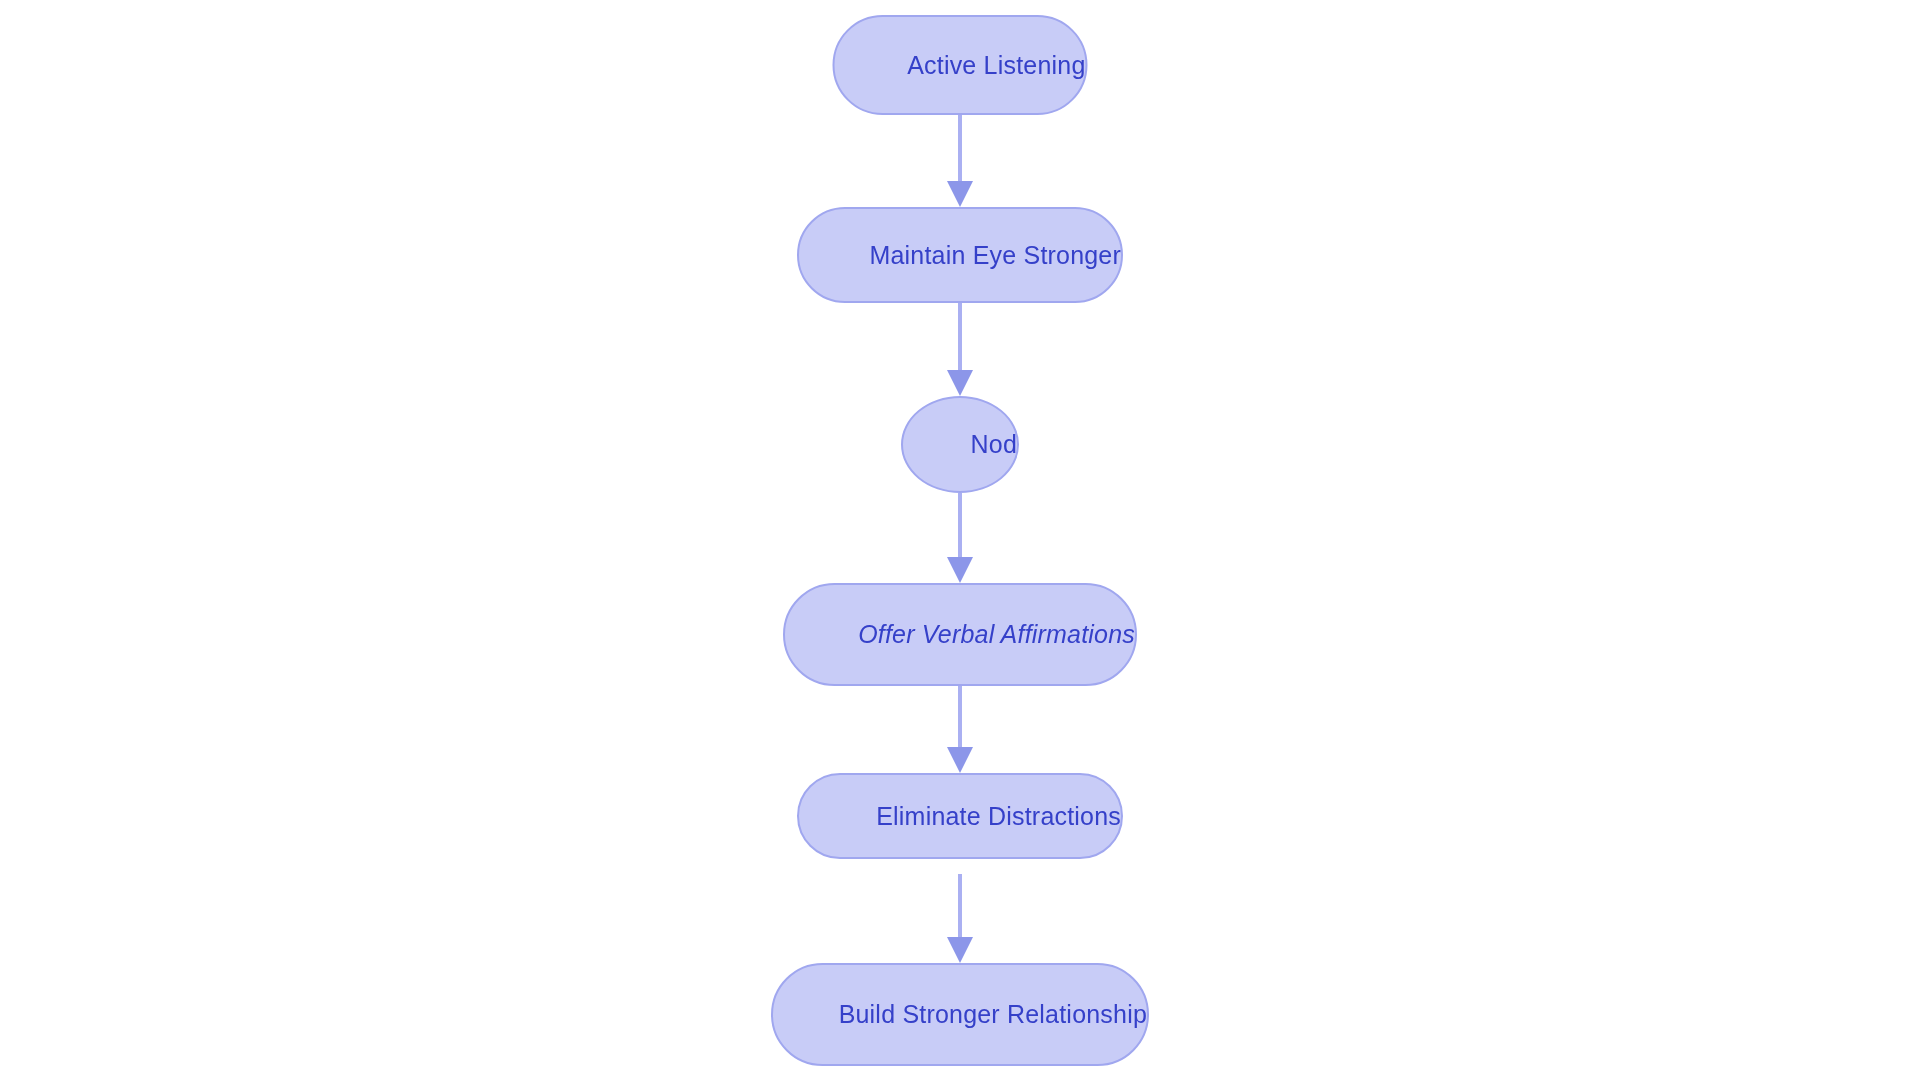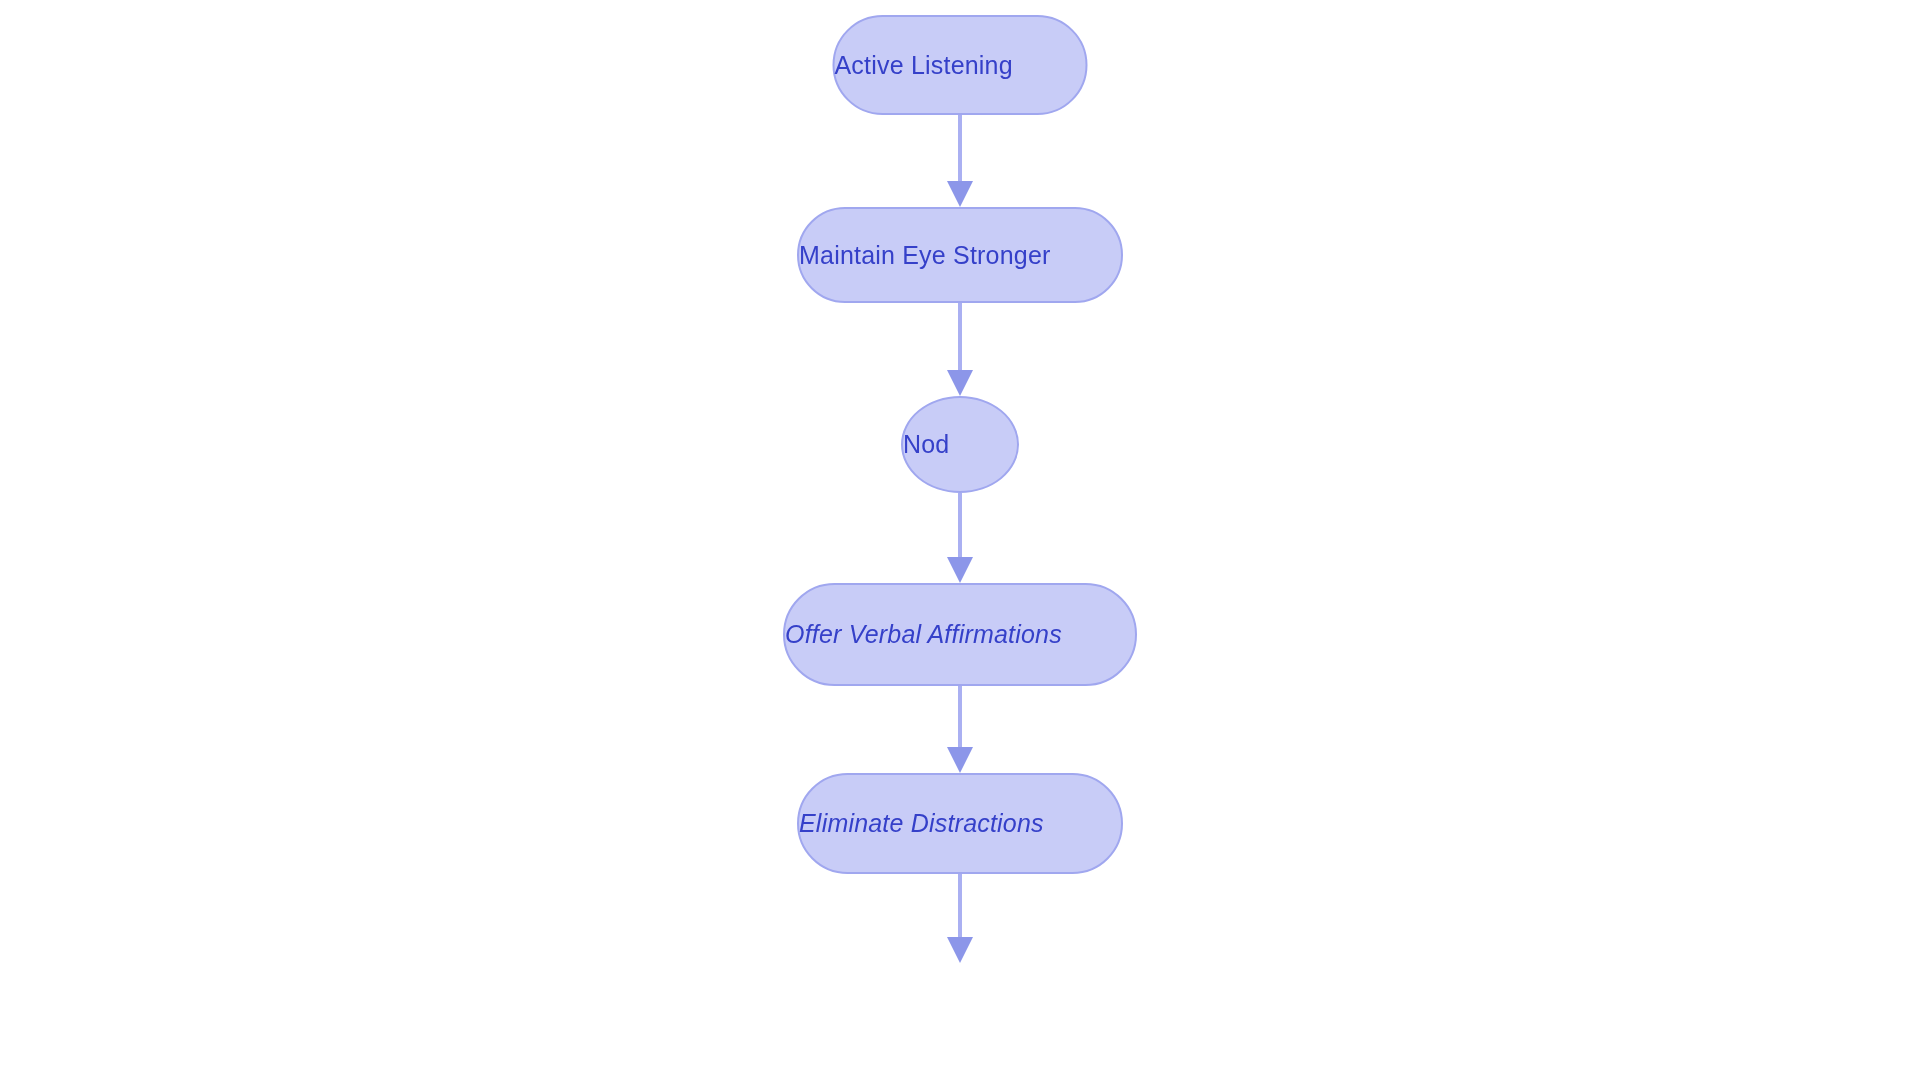--- a/index.html
+++ b/index.html
@@ -16,21 +16,21 @@
     width: 1920px;
     height: 1083px;
     background: #ffffff;
   }
   .node {
     position: absolute;
     left: 50%;
     transform: translateX(-50%);
     display: flex;
     align-items: center;
-    justify-content: flex-start;
+    justify-content: flex-end;
     box-sizing: border-box;
     background: var(--node-fill, #c8ccf7);
     border: 2px solid var(--node-border, #a0a7ef);
     border-radius: 60px;
   }
   .node.circle {
     border-radius: 50%;
   }
   .node-label {
     color: var(--node-text, #3540c9);
@@ -91,16 +91,19 @@
     </div>
     <div class="node" style="top: 207px; width: 326px; height: 96px;">
       <span class="node-label">Maintain Eye Stronger</span>
     </div>
     <div class="node circle" style="top: 396px; width: 118px; height: 97px;">
       <span class="node-label">Nod</span>
     </div>
     <div class="node" style="top: 583px; width: 354px; height: 103px; font-style: italic;">
       <span class="node-label">Offer Verbal Affirmations</span>
     </div>
-    <div class="node" style="top: 773px; width: 326px; height: 101px; font-style: italic;">
+    <div class="node" style="top: 773px; width: 326px; height: 86px;">
       <span class="node-label">Eliminate Distractions</span>
+    </div>
+    <div class="node" style="top: 963px; width: 378px; height: 103px;">
+      <span class="node-label">Build Stronger Relationship</span>
     </div>
   </div>
 
 </body></html>

